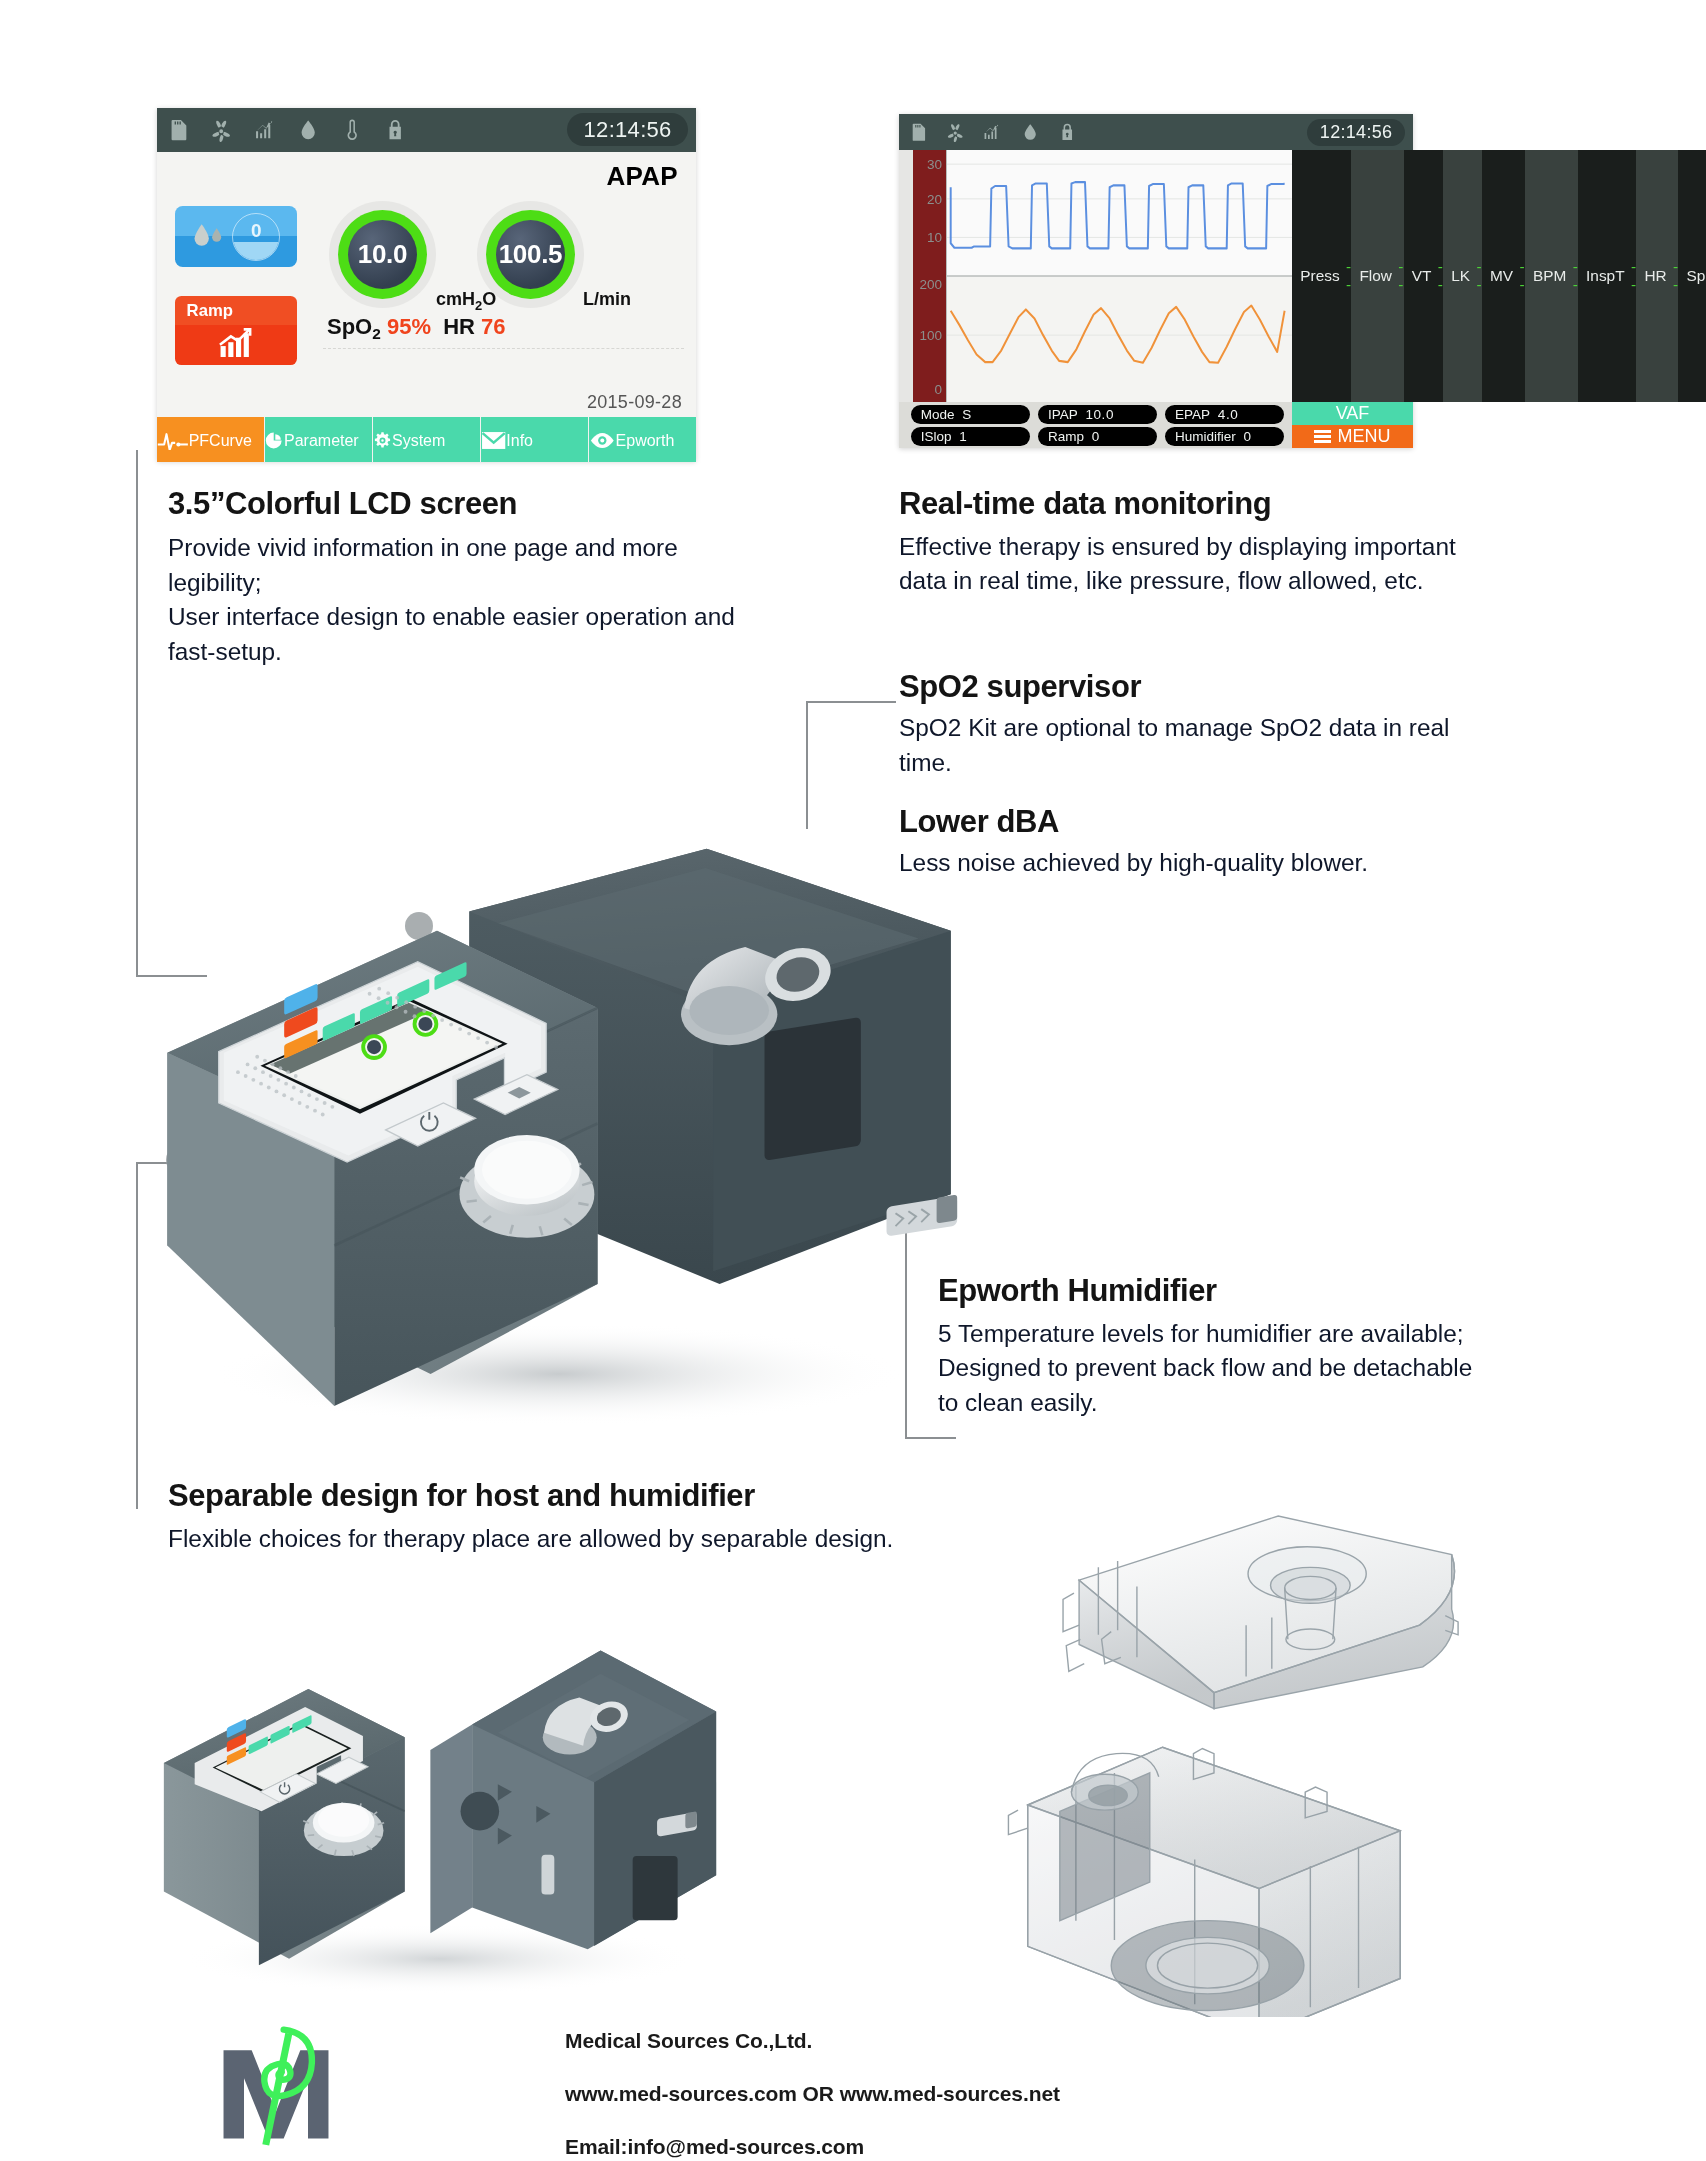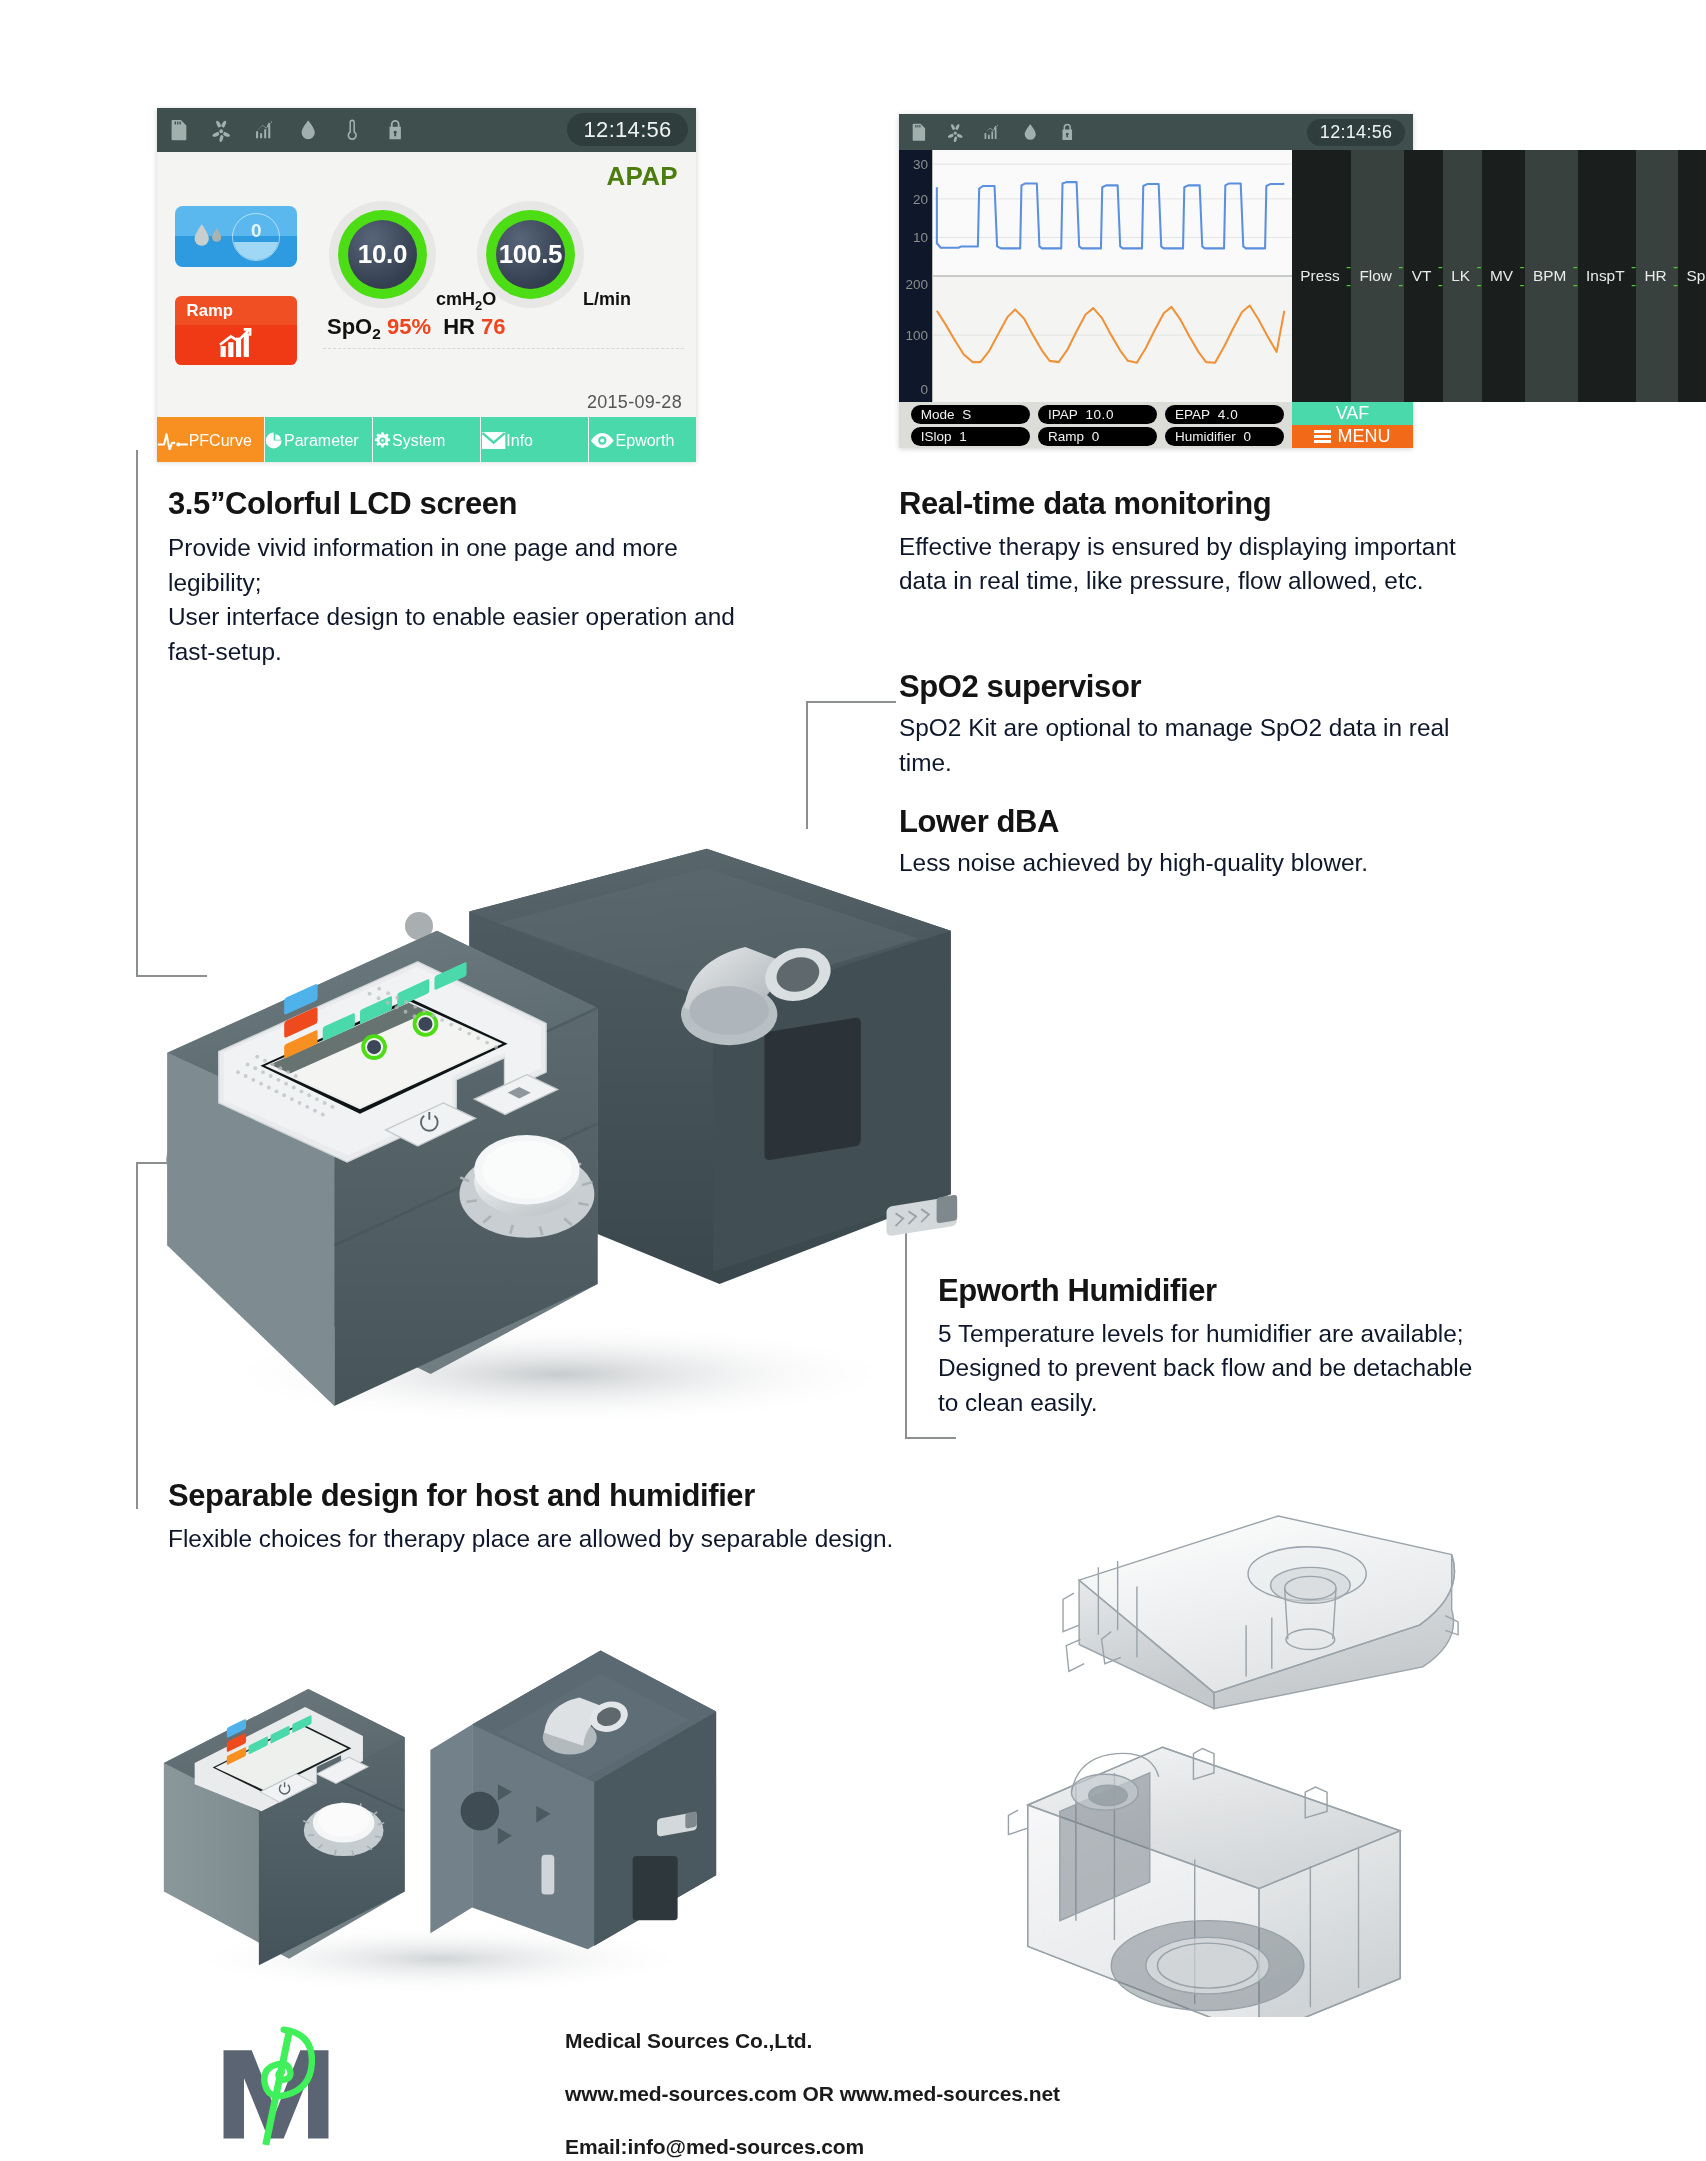--- a/index.html
+++ b/index.html
@@ -13,21 +13,21 @@
 
   
   #lcd1{position:absolute;left:157px;top:108px;width:539px;height:353px;background:#f2f2f0;
         box-shadow:0 1.3px 5.1px rgba(0,0,0,.18);}
   .statusbar{height:44px;background:#3e4f4d;display:flex;align-items:center;padding:0 9px;gap:19px;position:relative;}
   .sbicon{width:24.4px;height:24.4px;flex:0 0 auto;opacity:.72;}
   .sbicon svg{width:100%;height:100%;display:block;fill:#c7d6d2;}
   .clockpill{position:absolute;right:7.7px;top:5.1px;height:33px;background:#2f3d3c;border-radius:16.7px;
              color:#eef4f2;font-size:22px;display:flex;align-items:center;padding:0 16.7px;letter-spacing:0.3px;}
   .s1body{position:relative;height:265px;background:#f4f4f2;}
-  .apap{position:absolute;right:18px;top:9px;font-size:26px;font-weight:bold;color:#4d7c0f;letter-spacing:0.3px;}
+  .apap{position:absolute;right:18px;top:9px;font-size:26px;font-weight:bold;color:#000000;letter-spacing:0.3px;}
   .humtile{position:absolute;left:18px;top:54px;width:122px;height:61px;border-radius:7.7px;
            background:linear-gradient(#5bb8ef 0 50%,#2e9ae0 50% 100%);overflow:hidden;}
   .humtile .drops{position:absolute;left:15.4px;top:17.3px;}
   .humtile .circ{position:absolute;right:16.7px;top:7px;width:46px;height:46px;border-radius:50%;
                  border:1.9px solid rgba(255,255,255,.55);overflow:hidden;}
   .humtile .circ .water{position:absolute;left:0;right:0;bottom:0;height:40%;background:rgba(180,226,248,.85);}
   .humtile .circ .zero{position:absolute;left:0;right:0;top:6.4px;text-align:center;color:rgba(255,255,255,.85);
                        font-size:19px;font-weight:bold;}
   .ramptile{position:absolute;left:18px;top:144px;width:122px;height:69px;border-radius:6.4px;
             background:linear-gradient(#f04e23 0 42%,#ef3a15 42% 100%);}
@@ -57,21 +57,21 @@
   .navitem .nicon svg{height:19px;fill:#fff;}
   .navitem .nlabel{font-size:16px;line-height:19px;}
 
   
   #lcd2{position:absolute;left:899px;top:114px;width:514px;height:334px;background:#e6e6e4;
         box-shadow:0 1.3px 5.1px rgba(0,0,0,.18);}
   #lcd2 .statusbar{height:36px;gap:16.7px;}
   #lcd2 .sbicon{width:20.5px;height:20.5px;}
   #lcd2 .clockpill{height:27px;border-radius:13.5px;font-size:18px;padding:0 13px;top:4.5px;}
   .s2main{display:flex;height:252px;}
-  .chartwrap{flex:1;position:relative;background:#0f172a;}
+  .chartwrap{flex:1;position:relative;background:#7f1d1d;margin-left:14px;}
   .yaxis{position:absolute;left:0;top:0;bottom:0;width:33px;}
   .ytick{position:absolute;right:3.9px;font-size:13.5px;color:#8b8f8d;transform:translateY(-50%);}
   .plot{position:absolute;left:33px;right:0;top:0;bottom:0;border-left:1.3px solid #b8bdbb;}
   .plot svg{position:absolute;inset:0;width:100%;height:100%;}
   .panel{width:121px;background:#1e2220;display:flex;}
   .prow{flex:1;display:flex;align-items:center;padding-left:8.3px;font-size:15.4px;color:#e9ecea;gap:6.4px;}
   .prow:nth-child(odd){background:#1a1e1c;}
   .prow:nth-child(even){background:#39413e;}
   .prow .pv{color:#4cd137;}
   .s2bottom{display:flex;height:46px;}

